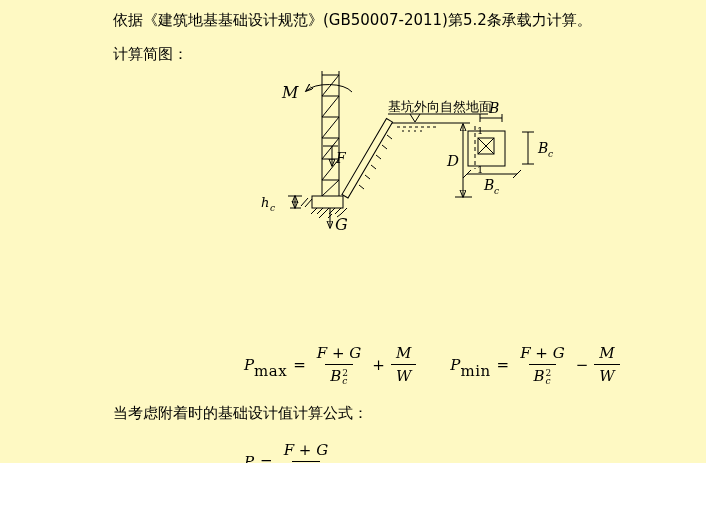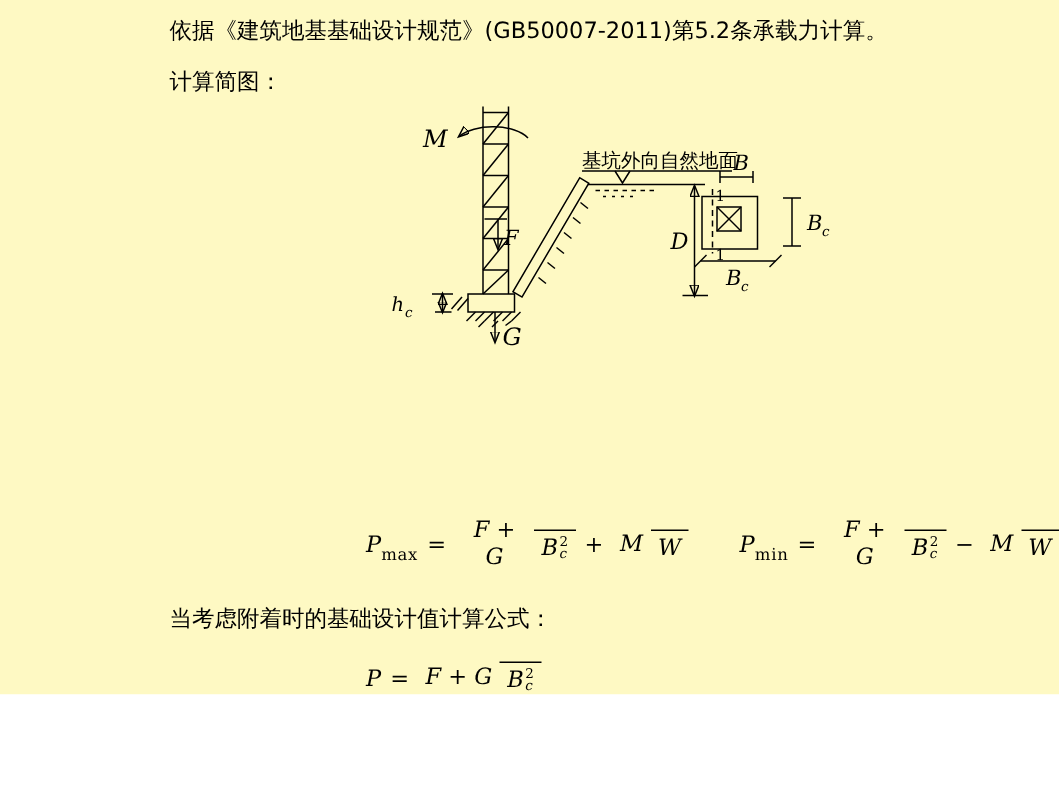--- a/index.html
+++ b/index.html
@@ -16,43 +16,43 @@
     position:absolute;
     left:113px;
     font-size:15px;
     line-height:19px;
     white-space:nowrap;
     color:#000000;
   }
   #heading        { top:11px; }
   #diagram-caption{ top:45px; }
   #caption-1      { top:308px; }
-  #caption-2      { top:404px;font-family:Liberation Mono, monospace; }
+  #caption-2      { top:404px; }
   #caption-3      { top:500px; }
 
   
   .diagram-wrap { position:absolute; left:255px; top:66px; width:305px; height:192px; }
   svg line, svg path, svg rect, svg polyline { stroke:#000000; fill:none; stroke-width:1; }
   svg text { fill:#000000; stroke:none; font-family:"DejaVu Serif", serif; }
   svg text.cjk { font-family:"DejaVu Sans", sans-serif; }
   svg text.it { font-style:italic; }
 
   
   .formula-row { position:absolute; display:flex; align-items:center; }
   #formula-row-1 { left:244px; top:344px; gap:34px; }
   #formula-row-2 { left:244px; top:441px; }
   .formula {
     display:inline-flex; align-items:center;
     font-family:"DejaVu Serif", serif;
     font-size:15px; color:#000000;
   }
   .mvar { font-style:italic; }
-  .msub { font-size:11px; font-style:normal; transform:translateY(6px); letter-spacing:0.5px; }
+  .msub { font-size:15px; font-style:normal; transform:translateY(6px); letter-spacing:0.5px; }
   .mop  { font-style:normal; margin:0 6px; }
-  .frac { display:inline-flex; flex-direction:row; align-items:center; }
+  .frac { display:inline-flex; flex-direction:column; align-items:center; }
   .frac .num { padding:0 5px 2px 5px; text-align:center; }
   .frac .den { border-top:1px solid #000; padding:2px 5px 0 5px; display:inline-flex; align-items:center; justify-content:center; }
   .stack { display:inline-flex; flex-direction:column; line-height:8px; font-size:9px; margin-left:1px; transform:translateY(1px); }
   .stack .ssup { font-style:normal; }
   .stack .ssub { font-style:italic; }
 </style>
 </head>
 <body>
 
 <div class="page">

